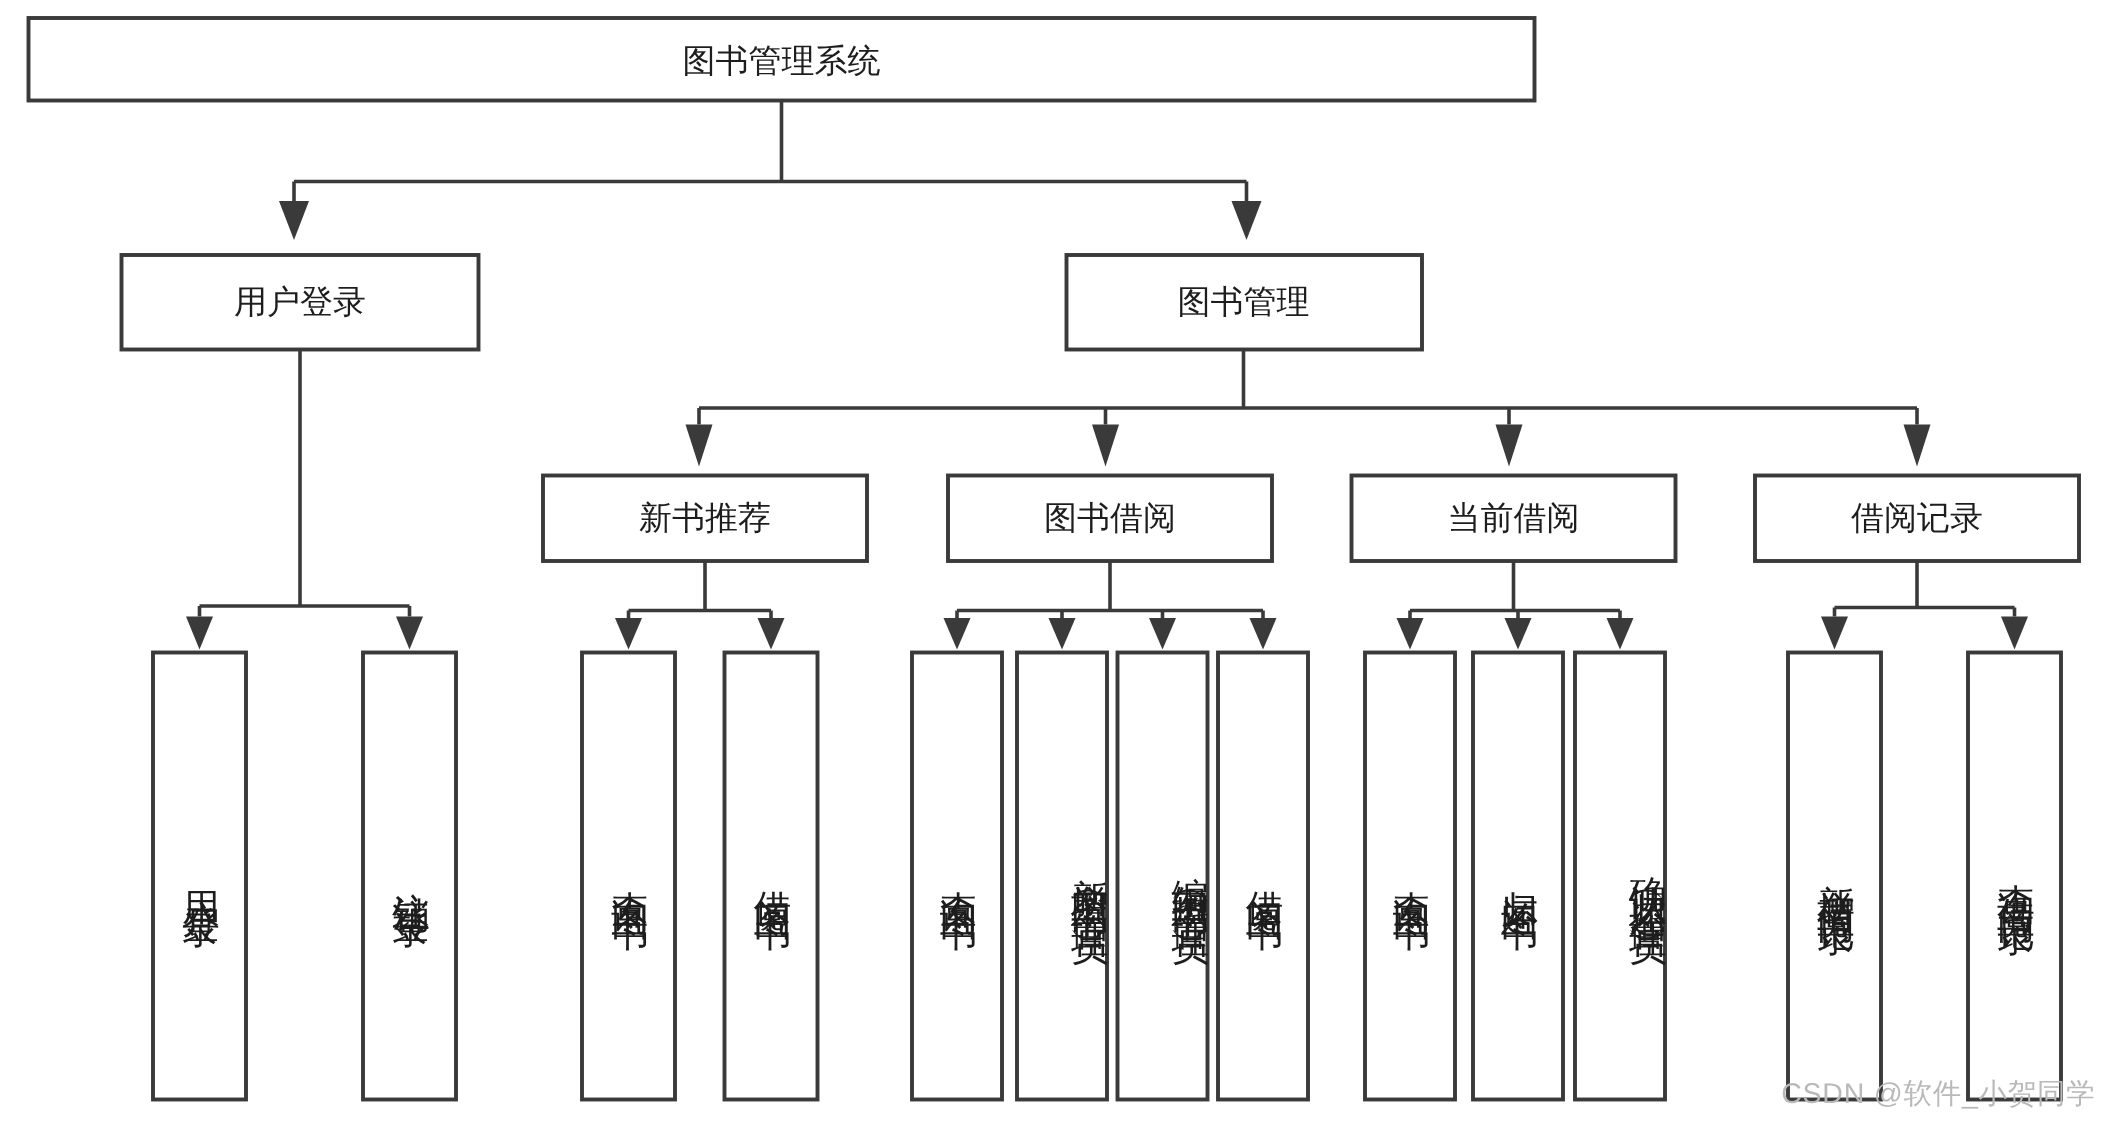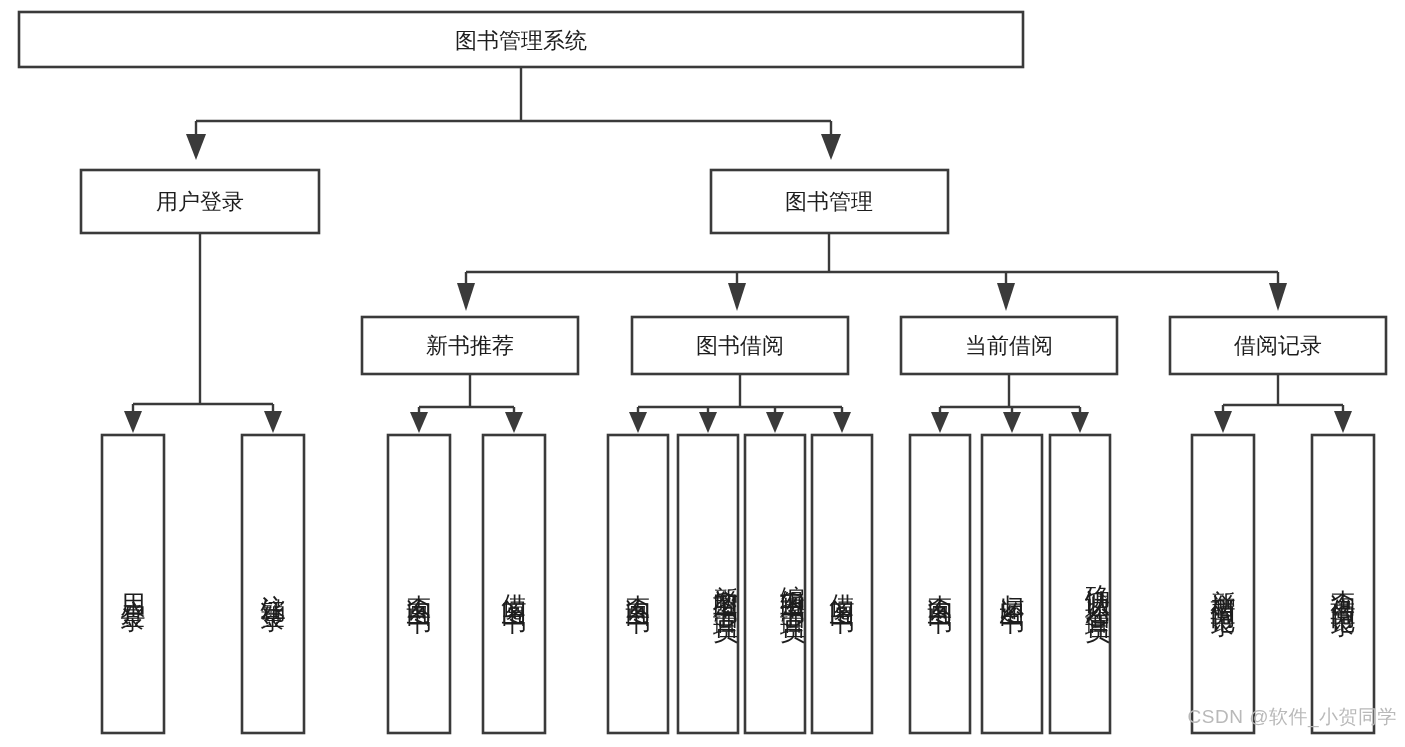--- a/index.html
+++ b/index.html
@@ -58,21 +58,21 @@
     color: #1d1d1d;
     display: flex;
     align-items: center;
     justify-content: center;
     white-space: nowrap;
     pointer-events: none;
   }
   .watermark {
     position: absolute;
     right: 8px;
-    bottom: 17px;
+    bottom: 5px;
     font-family: "Liberation Sans", "DejaVu Sans", sans-serif;
     font-size: 19px;
     color: #b9b9b9;
     letter-spacing: 0.5px;
     white-space: nowrap;
   }
 </style>
 </head>
 <body>
 

